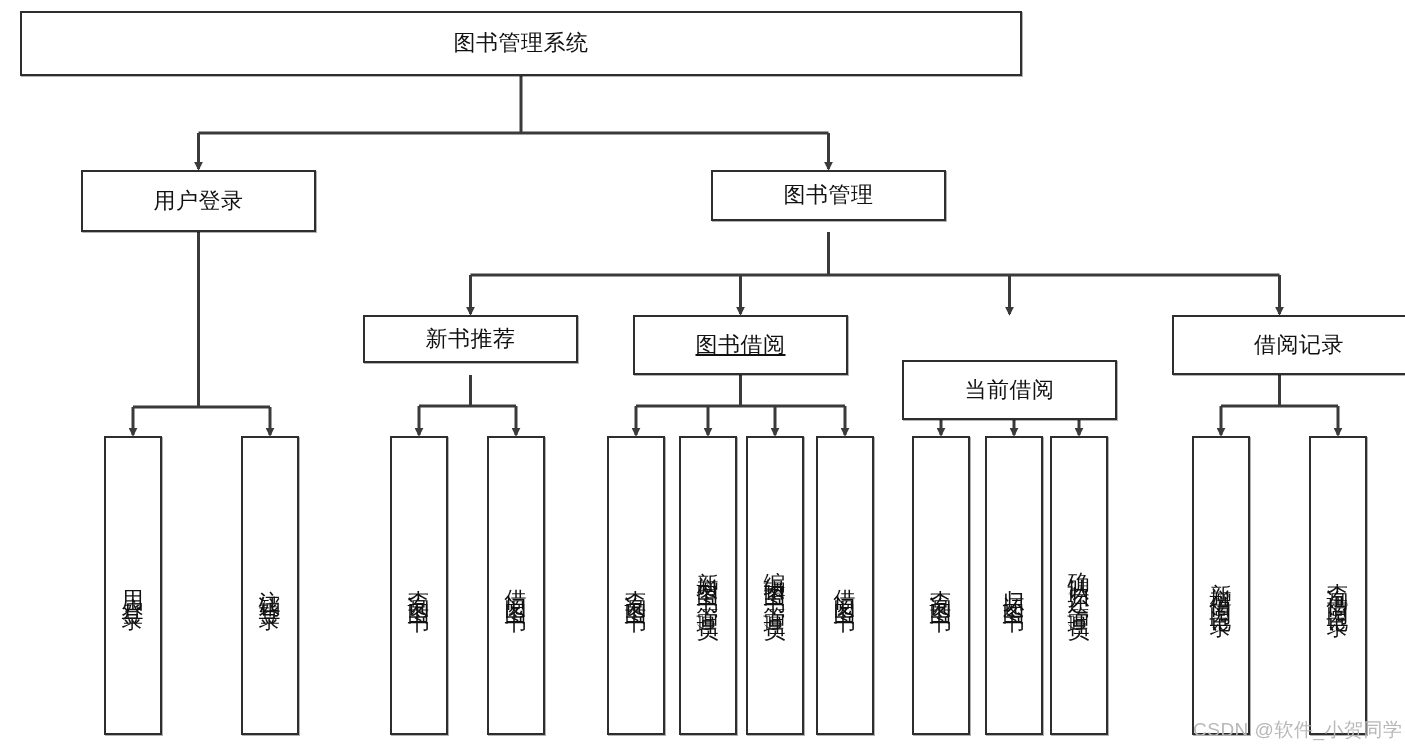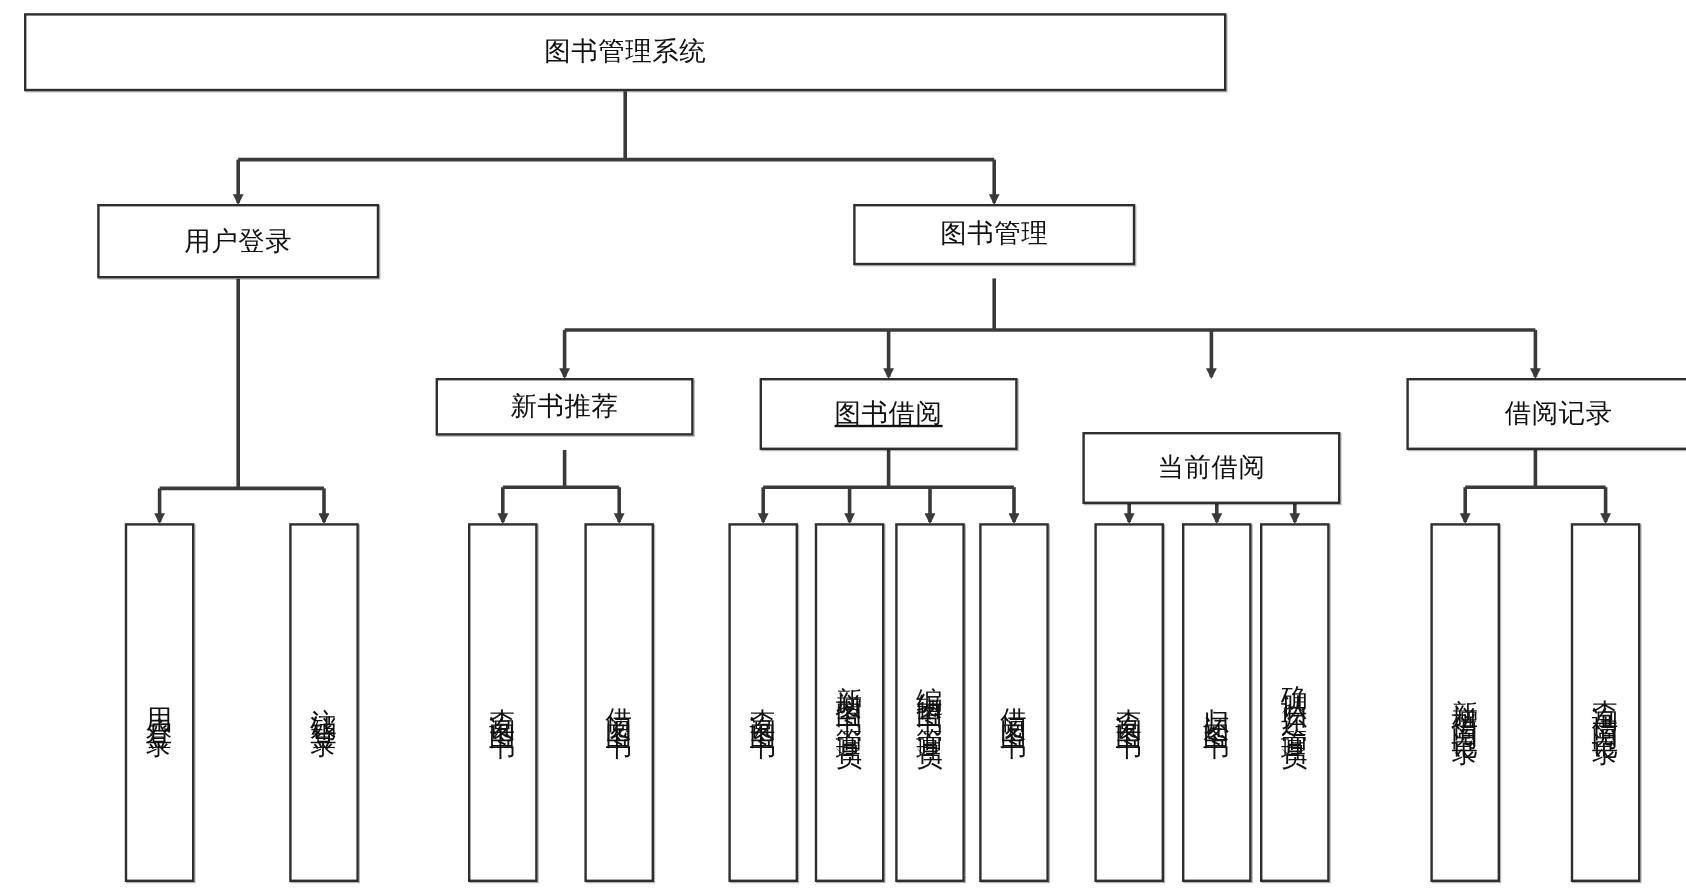--- a/index.html
+++ b/index.html
@@ -172,14 +172,15 @@
         <span class="vlabel">确认归还（管理员）</span>
       </div>
       <div class="node vert" style="left: 1192px; top: 436px; width: 58px; height: 299px;">
         <span class="vlabel">新增借阅记录</span>
       </div>
       <div class="node vert" style="left: 1309px; top: 436px; width: 58px; height: 299px;">
         <span class="vlabel">查询借阅记录</span>
       </div>
     </div>
 
+  <div class="watermark" style="left: 1193px; top: 717px;">CSDN @软件_小贺同学</div>
 
 </div>
 
 </body></html>

